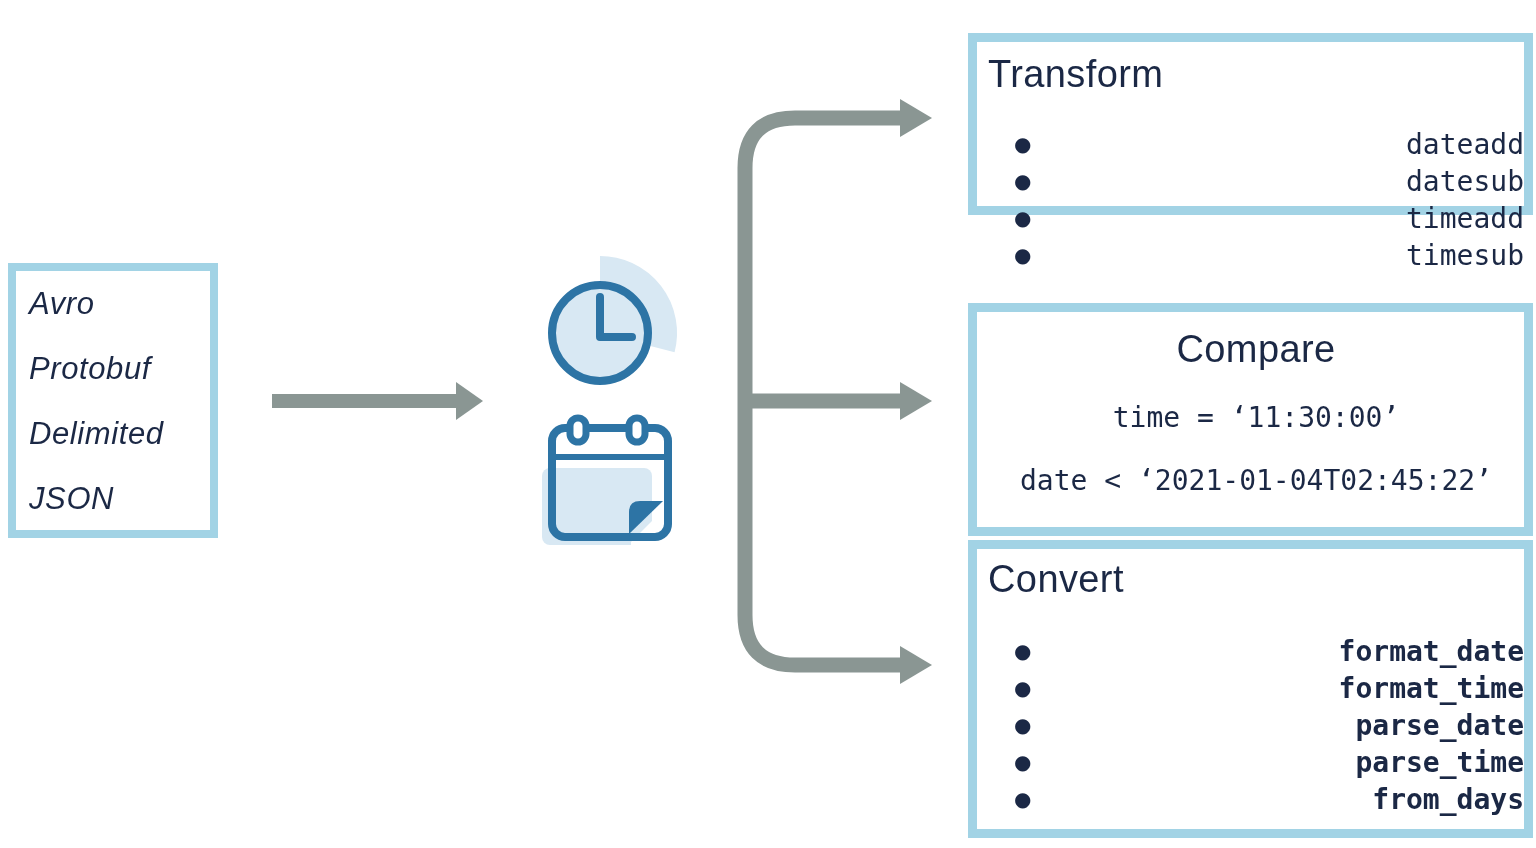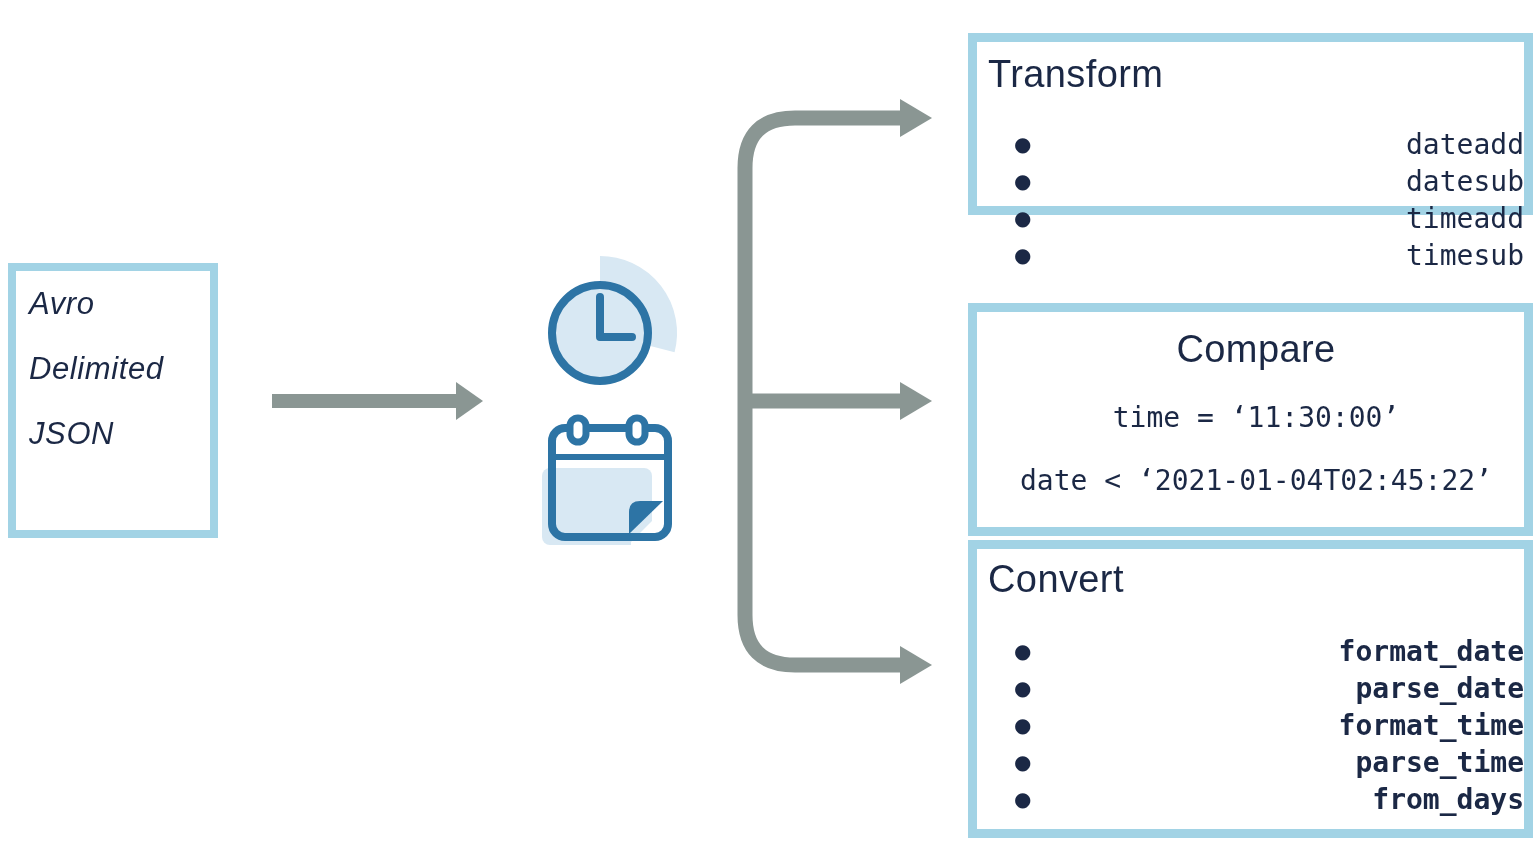--- a/index.html
+++ b/index.html
@@ -87,20 +87,21 @@
   .abs-svg { position: absolute; }
 </style>
 </head>
 <body>
 
 <div class="canvas">
 
   <div class="source-box">
     <ul class="source-list">
       <li>Avro</li>
+      <li>Protobuf</li>
       <li>Delimited</li>
       <li>JSON</li>
     </ul>
   </div>
 
   <svg class="abs-svg" style="left:270px; top:380px;" width="215" height="42" viewBox="0 0 215 42">
     <rect x="2" y="14" width="186" height="14" fill="var(--arrow)"></rect>
     <polygon points="186,2 213,21 186,40" fill="var(--arrow)"></polygon>
   </svg>
 
@@ -141,20 +142,20 @@
   <div class="outbox compare">
     <div class="box-title">Compare</div>
     <p class="expr first">time = ‘11:30:00’</p>
     <p class="expr">date &lt; ‘2021-01-04T02:45:22’</p>
   </div>
 
   <div class="outbox convert">
     <div class="box-title">Convert</div>
     <ul class="fn-list">
       <li>format_date</li>
+      <li>format_time</li>
       <li>parse_date</li>
-      <li>format_time</li>
       <li>parse_time</li>
       <li>from_days</li>
     </ul>
   </div>
 
 </div>
 
 </body></html>

